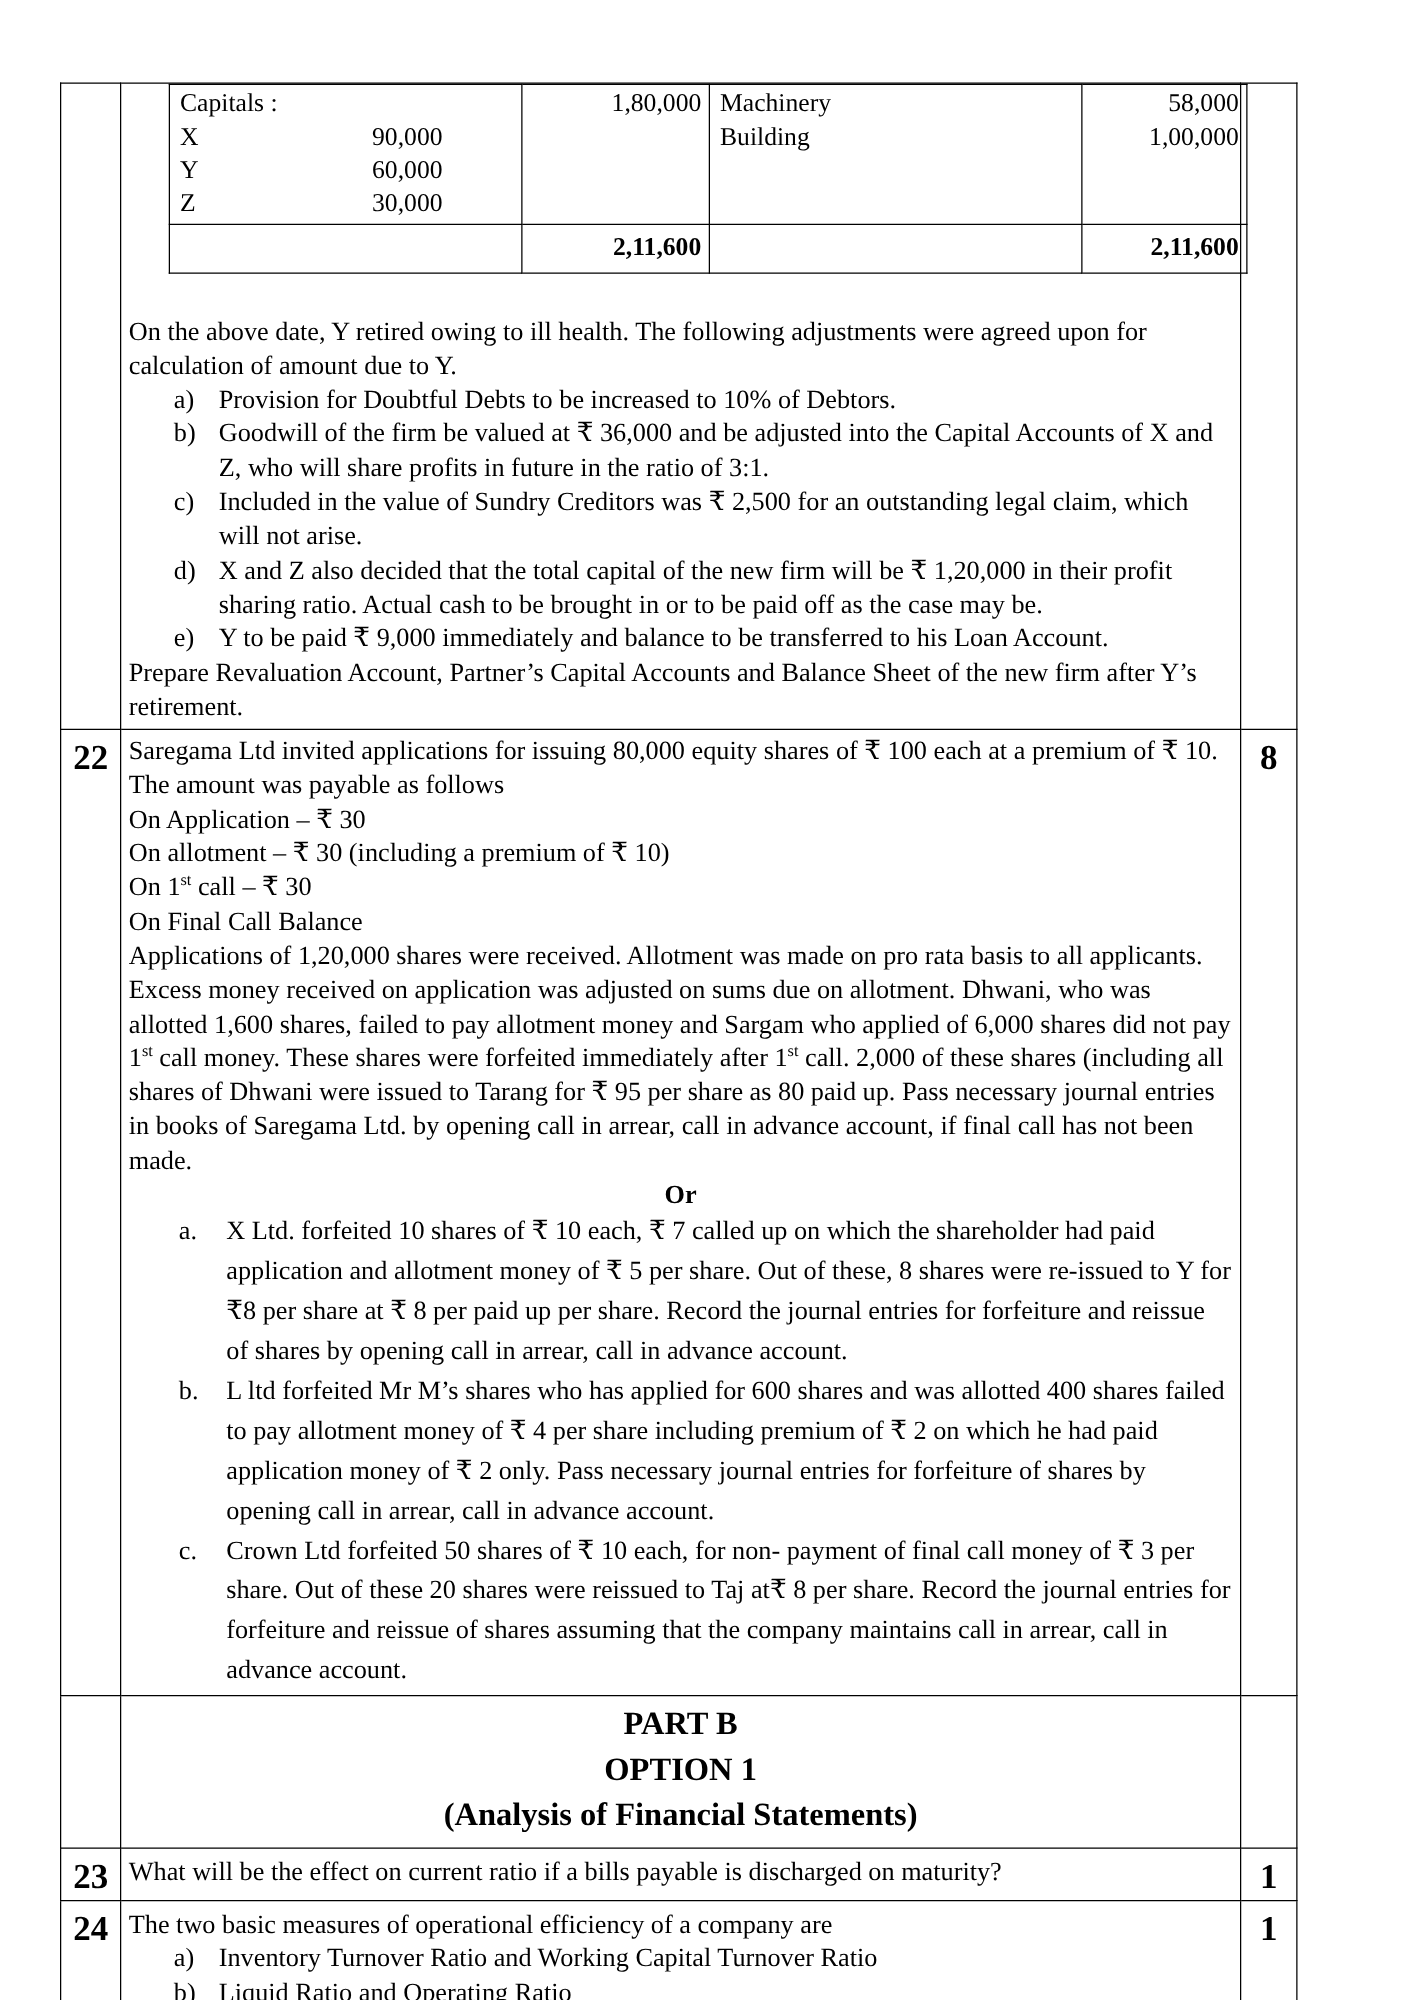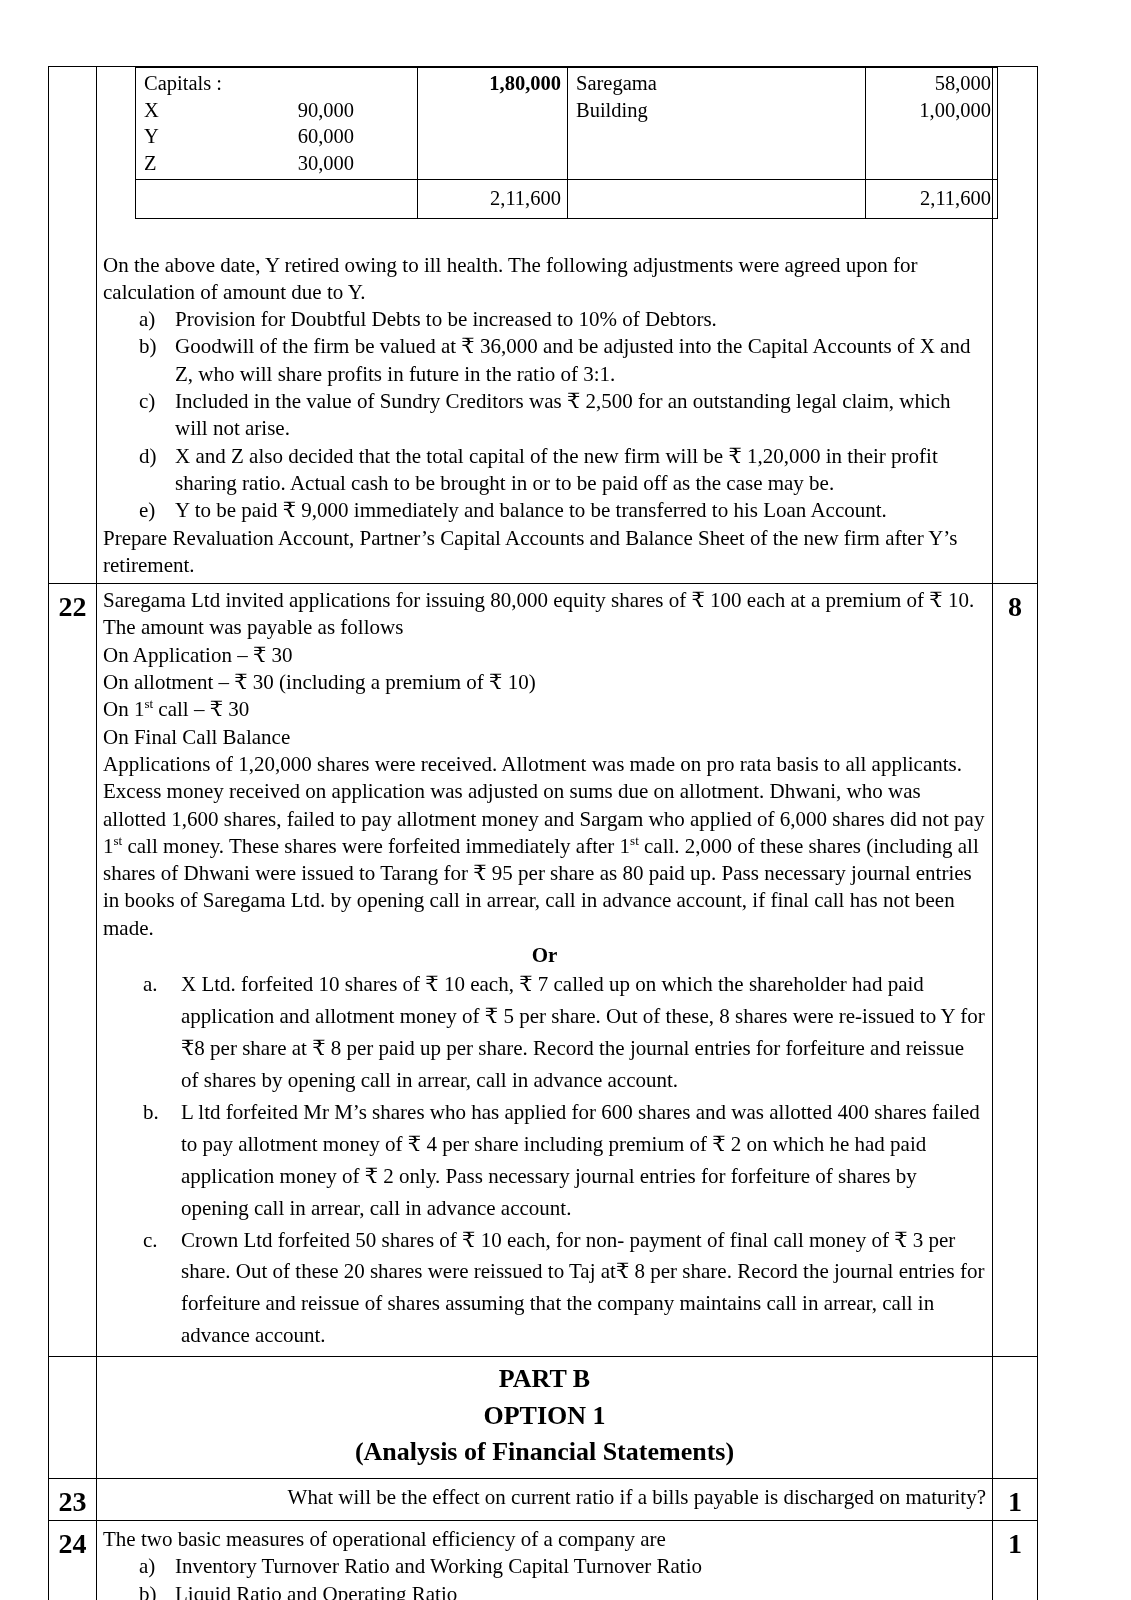--- a/index.html
+++ b/index.html
@@ -59,24 +59,24 @@
     margin: 0 0 0 38px;
     font-size: 20.5px;
     line-height: 1.30;
   }
   .bstable td {
     border: 1.5px solid #000;
     padding: 2px 6px 2px 8px;
     vertical-align: top;
   }
   .bs-particular-l { width: 267px; }
-  .bs-amt-l        { width: 135px; text-align: right; vertical-align: bottom; font-weight: bold; }
+  .bs-amt-l        { width: 135px; text-align: right; vertical-align: bottom; }
   .bs-particular-r { width: 283px; }
   .bs-amt-r        { width: 117px; text-align: right; }
-  .bs-total td { font-weight: normal; height: 34px; vertical-align: middle; }
+  .bs-total td { font-weight: bold; height: 34px; vertical-align: middle; }
   .bs-amt-l.tot, .bs-amt-r.tot { vertical-align: middle; }
 
   .cap-line { display: block; white-space: pre; }
   .cap-name { display: inline-block; width: 110px; }
   .cap-val  { display: inline-block; width: 100px; text-align: right; }
 
   .tail-pad { height: 30px; }
 
   
   ol.alpha, ul.plainlist {
@@ -108,21 +108,21 @@
   .bold { font-weight: bold; }
   sup { font-size: 0.62em; line-height: 0; vertical-align: super; margin-top: 28px; }
 
   .partb-cell {
     padding: 4px 6px 8px 6px;
     font-size: 26px;
     line-height: 1.40;
     text-align: center;
     font-weight: bold;
   }
-  .q23-cell { padding: 5px 6px 6px 6px; text-align: right; }
+  .q23-cell { padding: 5px 6px 6px 6px; }
   .q24-cell { padding: 5px 6px 4px 6px; }
 </style>
 </head>
 <body>
 
 <div class="page">
 
   <table class="qtable">
     <tbody>
 
@@ -137,21 +137,21 @@
               <tbody>
                 <tr>
                   <td class="bs-particular-l">
                     <span class="cap-line">Capitals :</span>
                     <span class="cap-line"><span class="cap-name">X</span><span class="cap-val">90,000</span></span>
                     <span class="cap-line"><span class="cap-name">Y</span><span class="cap-val">60,000</span></span>
                     <span class="cap-line"><span class="cap-name">Z</span><span class="cap-val">30,000</span></span>
                   </td>
                   <td class="bs-amt-l">1,80,000</td>
                   <td class="bs-particular-r">
-                    <span class="cap-line">Saregama</span>
+                    <span class="cap-line">Machinery</span>
                     <span class="cap-line">Building</span>
                   </td>
                   <td class="bs-amt-r">
                     <span class="cap-line">58,000</span>
                     <span class="cap-line">1,00,000</span>
                   </td>
                 </tr>
                 <tr class="bs-total">
                   <td class="bs-particular-l">&nbsp;</td>
                   <td class="bs-amt-l tot">2,11,600</td>

